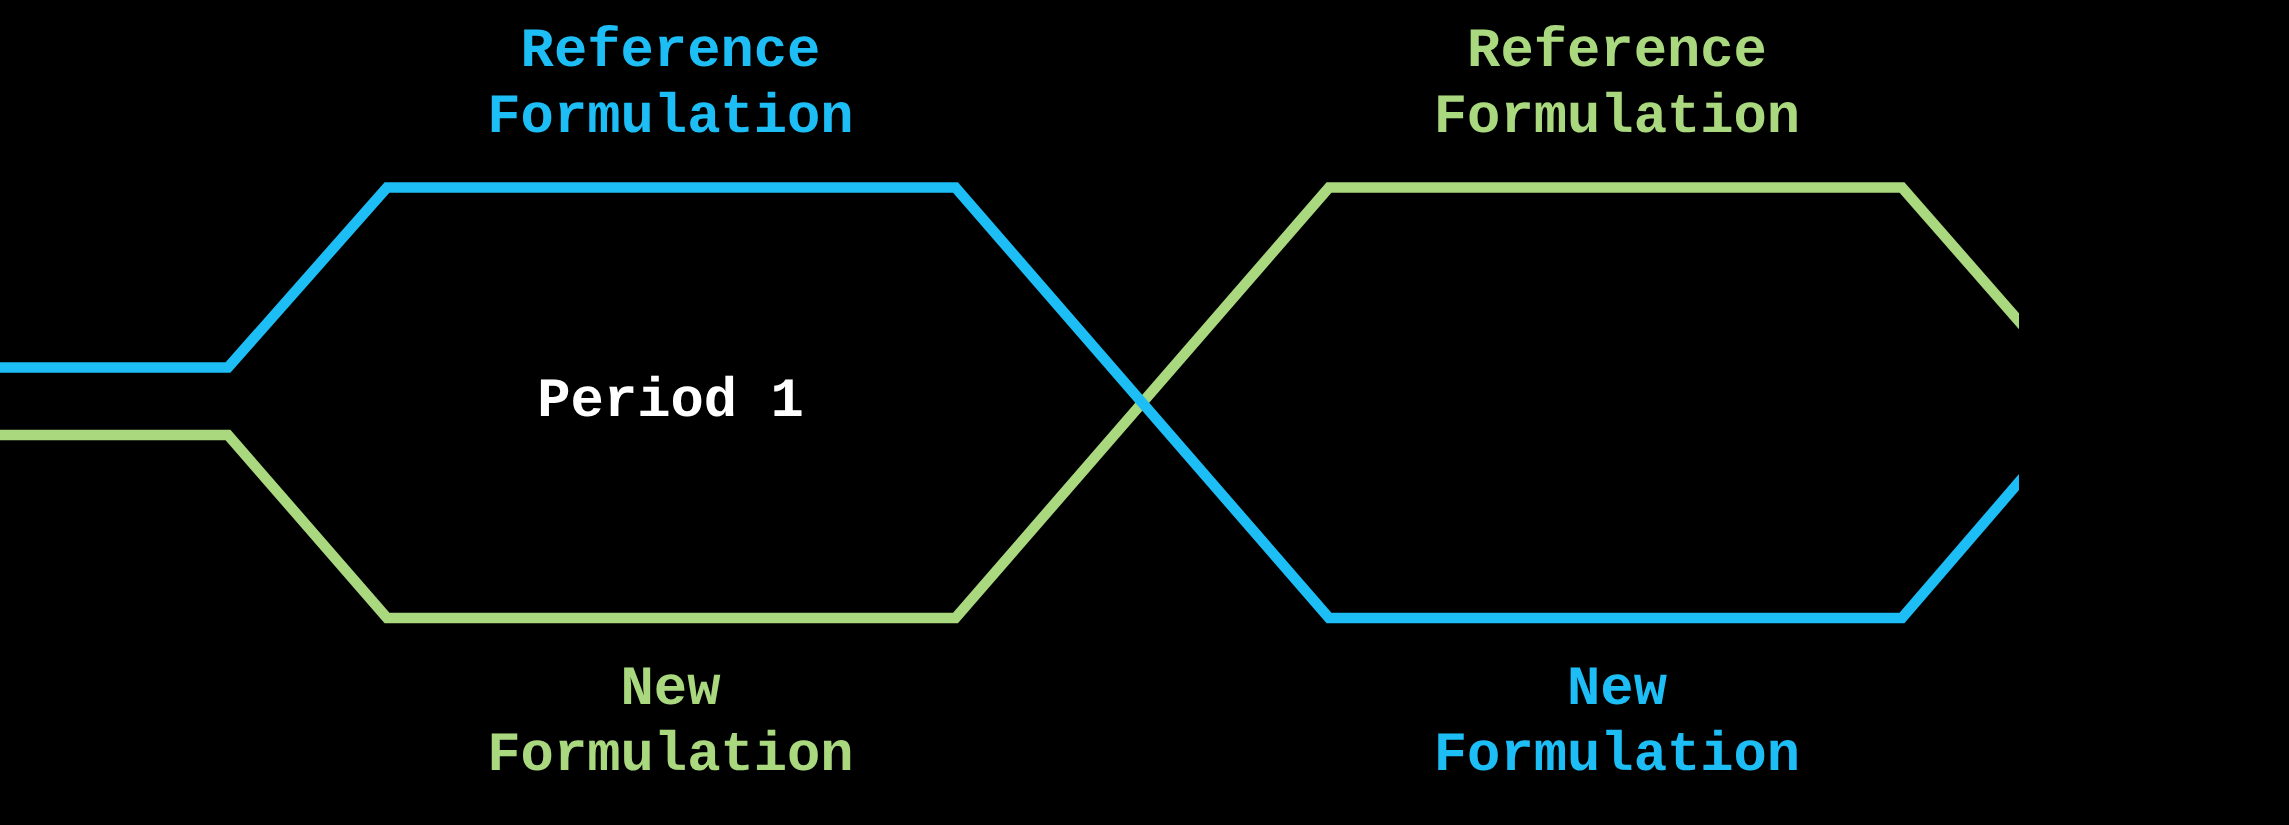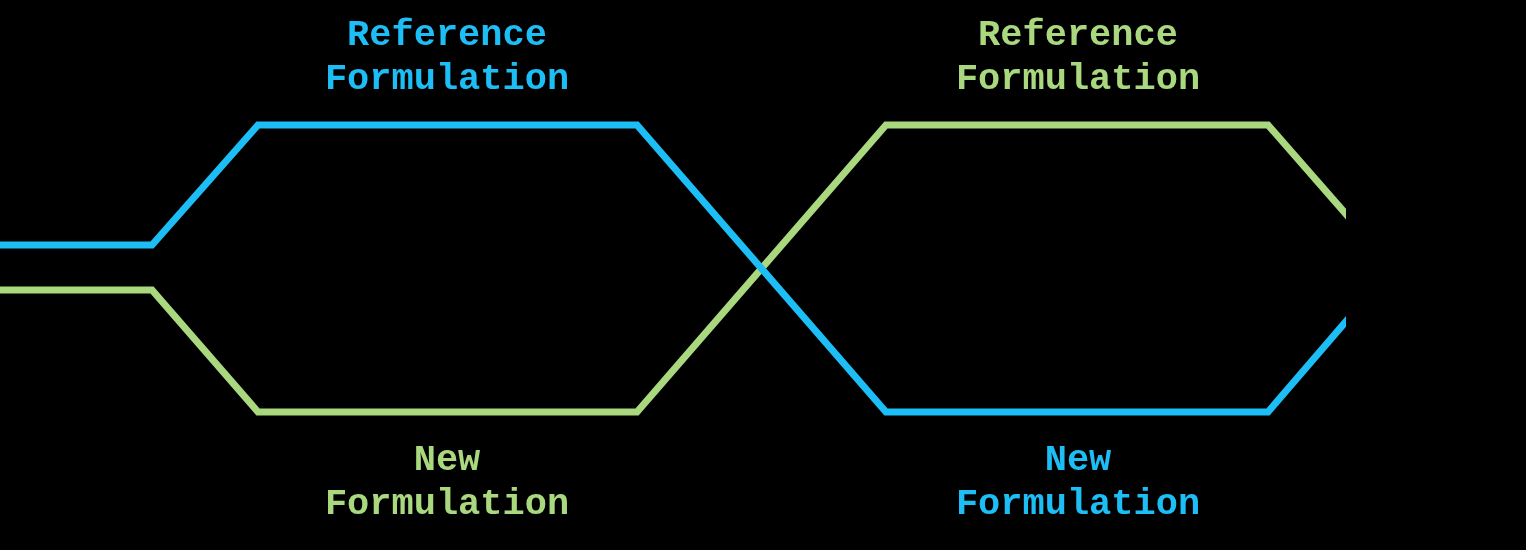--- a/index.html
+++ b/index.html
@@ -75,20 +75,21 @@
   <div class="label label-blue pos-top-left">
     <div>Reference</div>
     <div>Formulation</div>
   </div>
 
   <div class="label label-green pos-top-right">
     <div>Reference</div>
     <div>Formulation</div>
   </div>
 
+  <div class="period-label label-white pos-period-1">Period 1</div>
 
 
   <div class="label label-green pos-bottom-left">
     <div>New</div>
     <div>Formulation</div>
   </div>
 
   <div class="label label-blue pos-bottom-right">
     <div>New</div>
     <div>Formulation</div>

